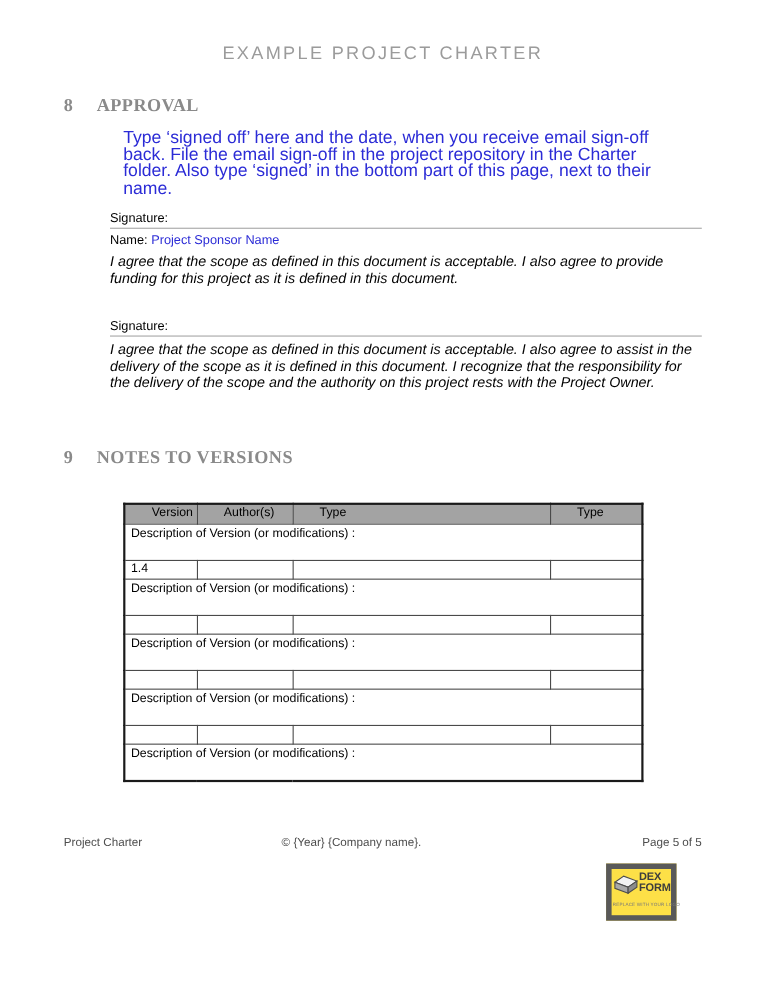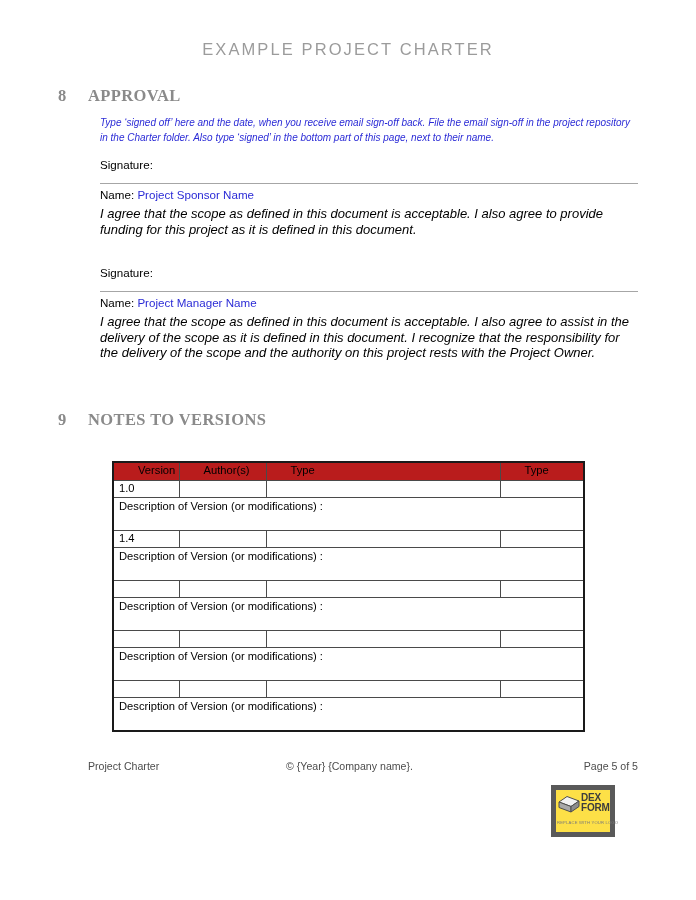--- a/index.html
+++ b/index.html
@@ -66,34 +66,33 @@
   .section-title { flex: 1 1 auto; }
 
   
   .approval-body {
     margin-left: 42px;
     width: 538px;
   }
 
   .instruction {
     color: #2b2bd6;
-    font-size: 10px;
+    font-size: 16px;
     line-height: 15.2px;
     font-family: "Liberation Sans", sans-serif;
-    margin: 0;
-    font-style: italic;
+    margin: 12px;
   }
 
   .sig-block { margin-top: 0; }
 
   .sig-line {
     font-size: 11.6px;
     color: #000000;
     line-height: 15px;
-    padding-bottom: 11px;
+    padding-bottom: 1px;
     border-bottom: 1.6px solid #a6a6a6;
   }
 
   .name-line {
     font-size: 11.6px;
     color: #000000;
     line-height: 15px;
     padding-top: 3px;
   }
   .name-value { color: #2b2bd6; }
@@ -123,21 +122,21 @@
     font-family: "Liberation Sans", sans-serif;
     color: #000000;
     font-weight: normal;
     text-align: left;
     vertical-align: top;
     padding: 1px 4px 1px 5px;
     height: 14px;
     line-height: 13px;
   }
   table.versions th {
-    background: #b91c1c;
+    background: #a3a3a3;
     height: 15px;
     padding-left: 24px;
   }
   table.versions td.desc {
     height: 29px;
     padding-top: 2px;
   }
   col.c-version { width: 66px; }
   col.c-author  { width: 87px; }
   col.c-role    { width: 234px; }
@@ -151,21 +150,20 @@
     width: 580px;
     height: 16px;
   }
   .footer-left, .footer-center, .footer-right {
     position: absolute;
     top: 0;
     font-family: "Liberation Sans", sans-serif;
     font-size: 10.6px;
     color: #4d4d4d;
     white-space: nowrap;
-    margin-left: 30px;
   }
   .footer-left { left: 0; }
   .footer-center { left: 198px; }
   .footer-right { right: 0; padding-left: 18px; }
 
   
   .logo-box {
     position: absolute;
     left: 551px;
     top: 785px;
@@ -235,24 +233,20 @@
         <div class="sig-line">Signature:</div>
         <div class="name-line">
           <span>Name:</span>
           <span class="name-value">Project Sponsor Name</span>
         </div>
         <p class="agree-text">I agree that the scope as defined in this document is acceptable.  I also agree to provide funding for this project as it is defined in this document.</p>
       </div>
 
       <div class="sig-block" style="margin-top:28px;">
         <div class="sig-line">Signature:</div>
-        <div class="name-line">
-          <span>Name:</span>
-          <span class="name-value">Project Manager Name</span>
-        </div>
         <p class="agree-text">I agree that the scope as defined in this document is acceptable.  I also agree to assist in the delivery of the scope as it is defined in this document.  I recognize that the responsibility for the delivery of the scope and the authority on this project rests with the Project Owner.</p>
       </div>
 
     </div>
 
     <div class="section-heading" style="margin-top:50px; margin-bottom:31px;">
       <span class="section-number">9</span>
       <span class="section-title">NOTES TO VERSIONS</span>
     </div>
 
@@ -267,26 +261,20 @@
         <thead>
           <tr>
             <th>Version</th>
             <th>Author(s)</th>
             <th>Type</th>
             <th>Type</th>
           </tr>
         </thead>
         <tbody>
 
-          <tr>
-            <td>1.0</td>
-            <td></td>
-            <td></td>
-            <td></td>
-          </tr>
           <tr>
             <td class="desc" colspan="4">Description of Version (or modifications) :</td>
           </tr>
 
           <tr>
             <td>1.4</td>
             <td></td>
             <td></td>
             <td></td>
           </tr>

